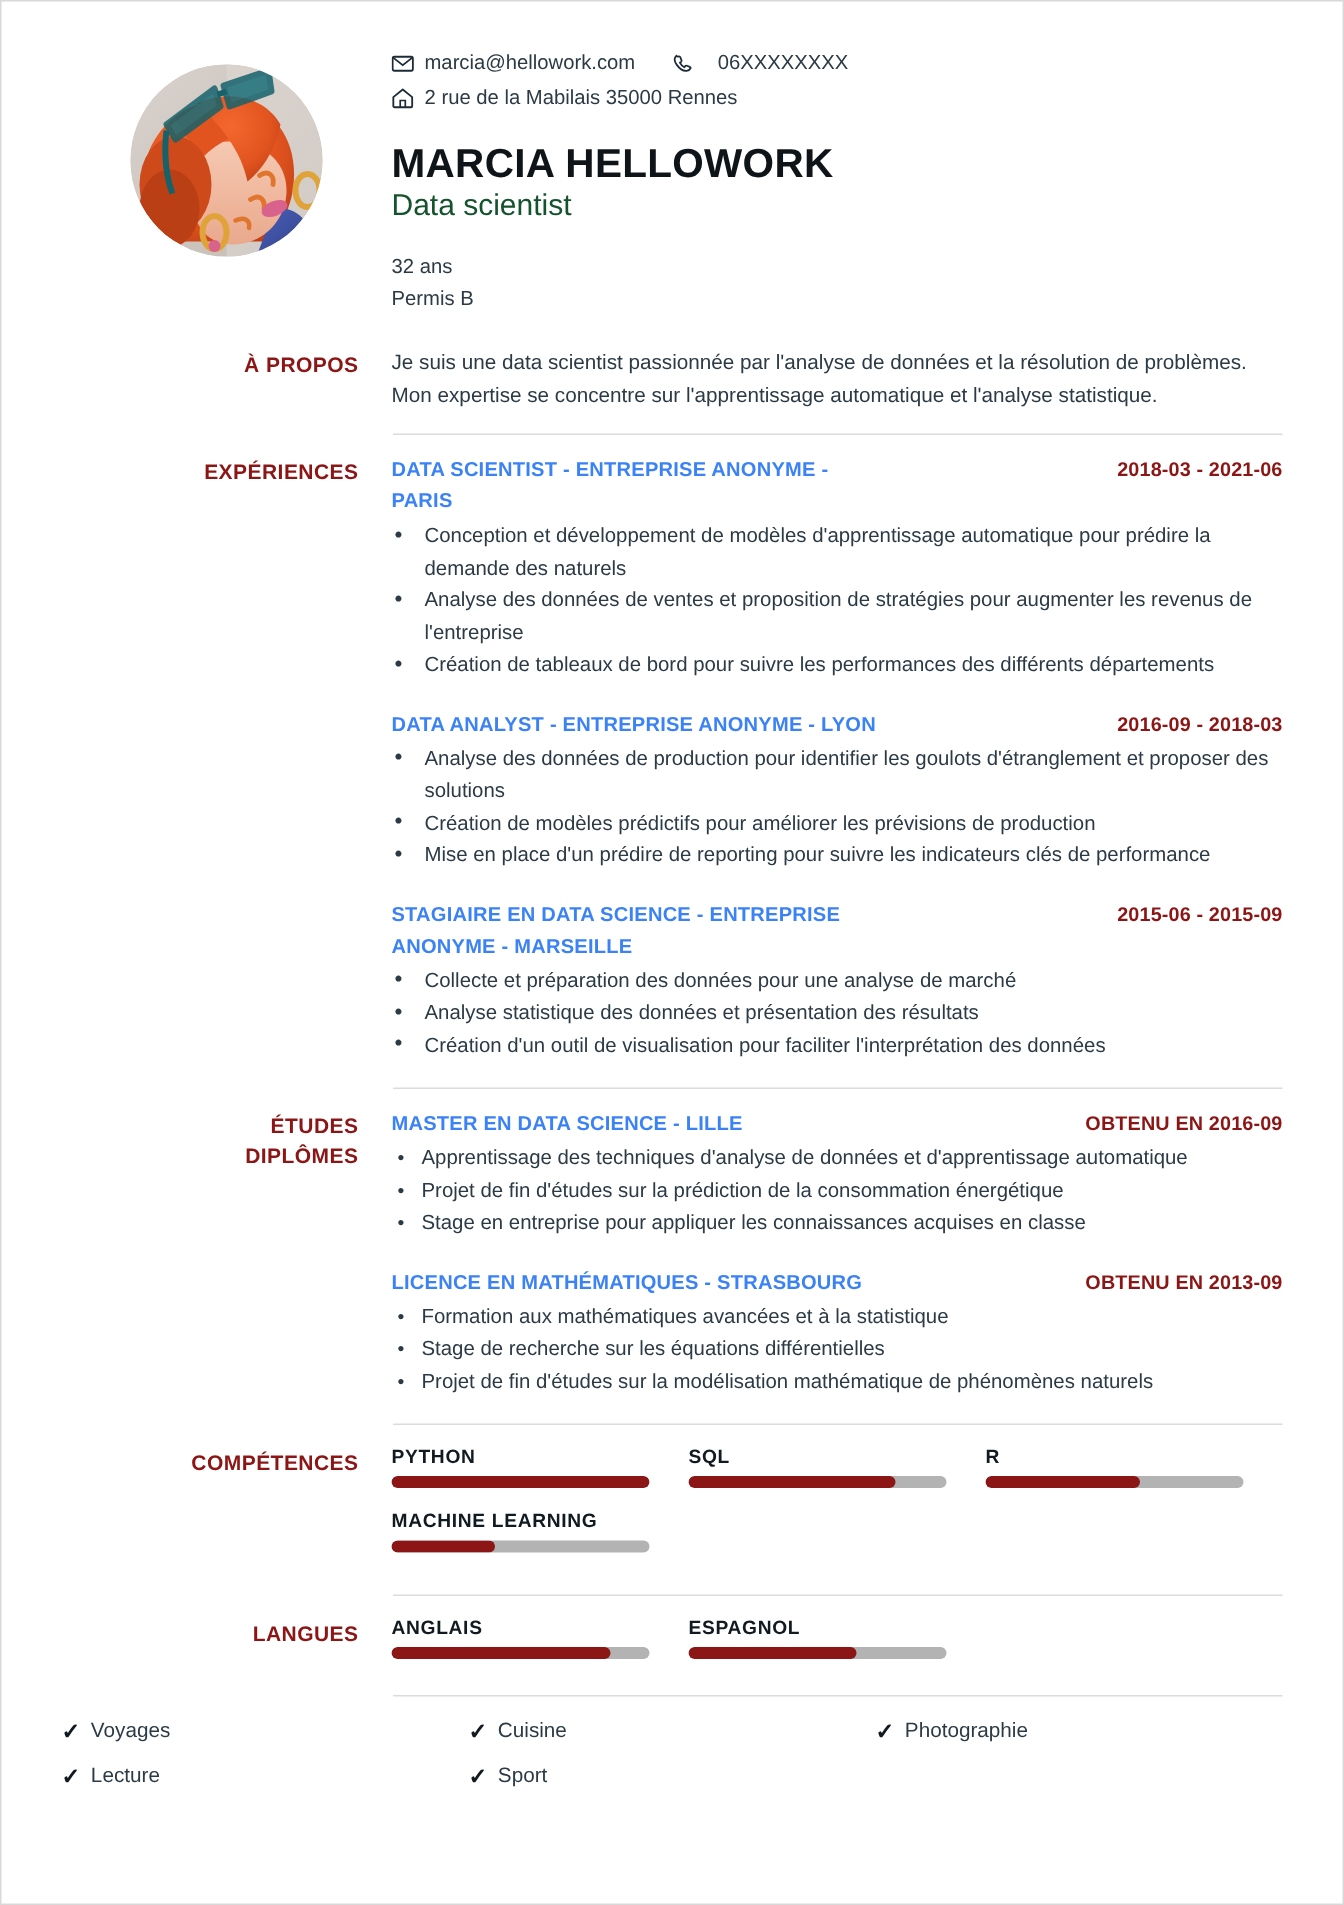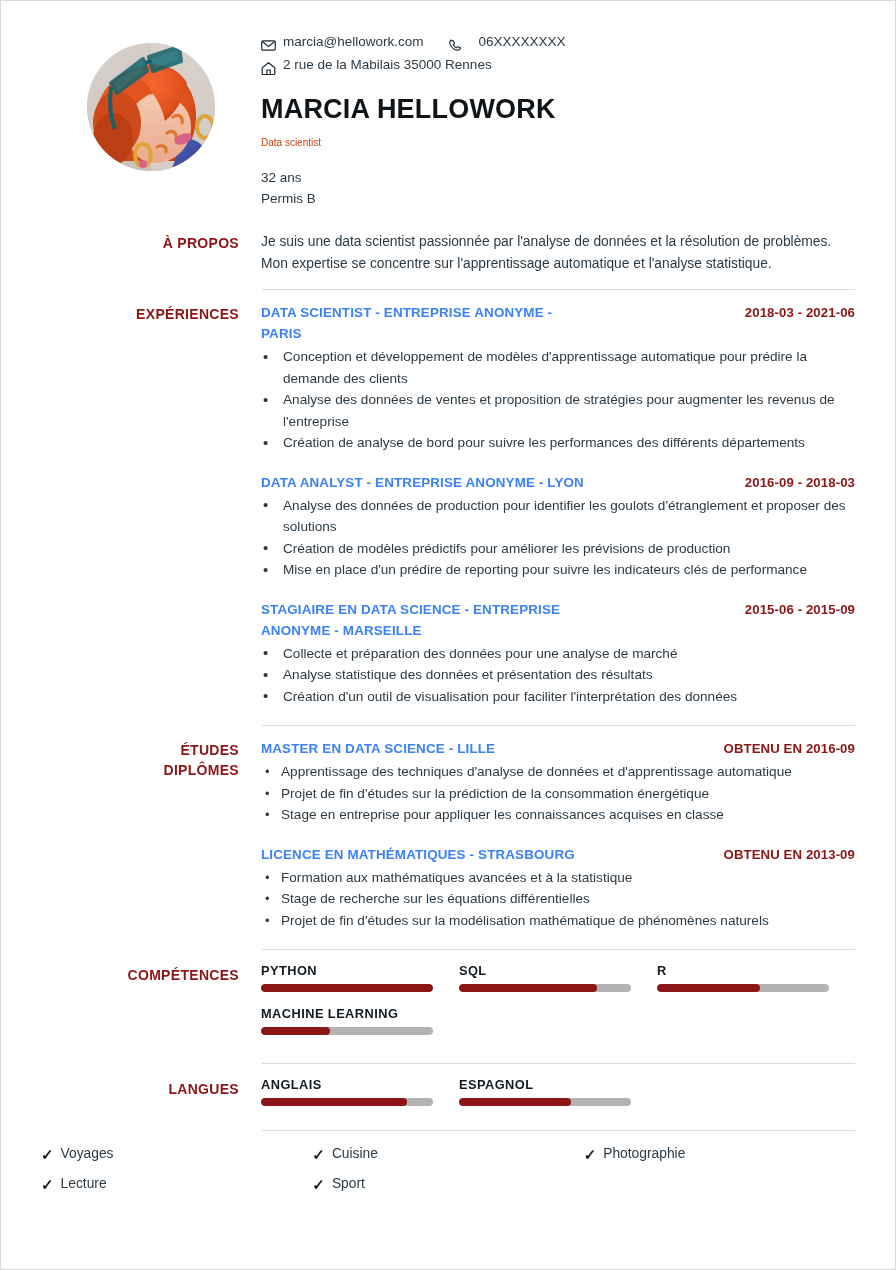--- a/index.html
+++ b/index.html
@@ -53,39 +53,38 @@
     display: flex;
     align-items: center;
     gap: 8px;
     font-size: 13.5px;
     color: #2b3a45;
     line-height: 22px;
     white-space: nowrap;
   }
   .contact-line + .contact-line { margin-top: 1px; }
 
-  .contact-item { display: flex; align-items: flex-end; gap: 7px; }
+  .contact-item { display: flex; align-items: center; gap: 7px; }
   .contact-item + .contact-item { margin-left: 16px; gap: 16px; }
 
   .ico { display: inline-flex; align-items: center; justify-content: center; }
   .ico svg { display: block; }
 
   .fullname {
     font-size: 27px;
     font-weight: bold;
     letter-spacing: 0.2px;
     color: #0f1418;
     margin-top: 18px;
     line-height: 1.15;
   }
 
   .jobtitle {
-    font-size: 10px;
-    color: #c2410c;
-    margin-top: 12px;
+    font-size: 20px;
+    color: #14532d;
     line-height: 1.2;
   }
 
   .meta {
     font-size: 13.5px;
     color: #2b3a45;
     margin-top: 18px;
     line-height: 21px;
   }
 
@@ -343,23 +342,23 @@
 
   <div class="section" style="padding-top:12px;">
     <div class="sec-label">EXPÉRIENCES</div>
     <div class="sec-body" id="exp-body">
         <div class="entry">
           <div class="entry-head">
             <div class="entry-title">DATA SCIENTIST - ENTREPRISE ANONYME - PARIS</div>
             <div class="entry-date">2018-03 - 2021-06</div>
           </div>
           <ul class="bullets">
-            <li>Conception et développement de modèles d'apprentissage automatique pour prédire la demande des clients</li>
+            <li>Conception et développement de modèles d'apprentissage automatique pour prédire la demande des naturels</li>
             <li>Analyse des données de ventes et proposition de stratégies pour augmenter les revenus de l'entreprise</li>
-            <li>Création de analyse de bord pour suivre les performances des différents départements</li>
+            <li>Création de tableaux de bord pour suivre les performances des différents départements</li>
           </ul>
         </div>
         <div class="entry">
           <div class="entry-head">
             <div class="entry-title">DATA ANALYST - ENTREPRISE ANONYME - LYON</div>
             <div class="entry-date">2016-09 - 2018-03</div>
           </div>
           <ul class="bullets">
             <li>Analyse des données de production pour identifier les goulots d'étranglement et proposer des solutions</li>
             <li>Création de modèles prédictifs pour améliorer les prévisions de production</li>

